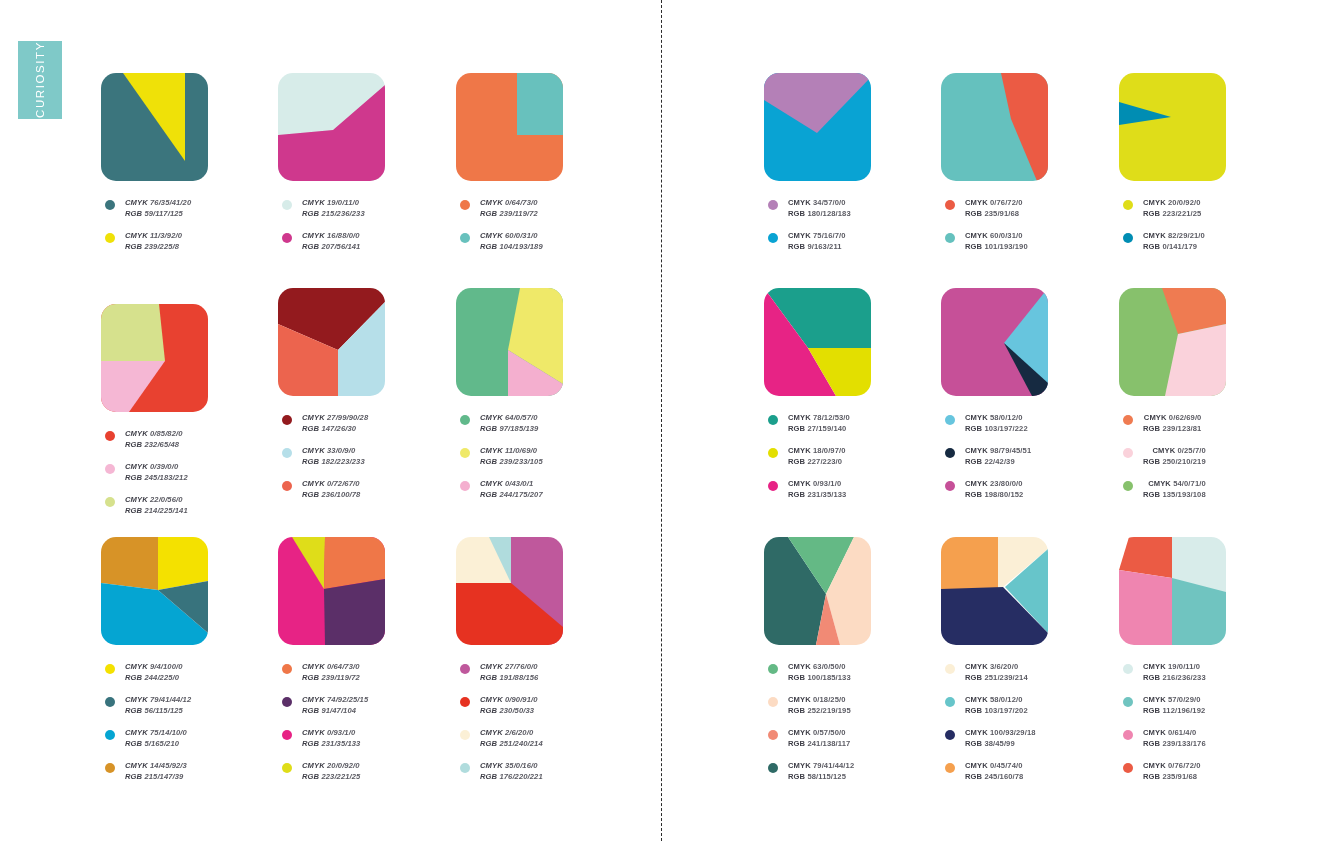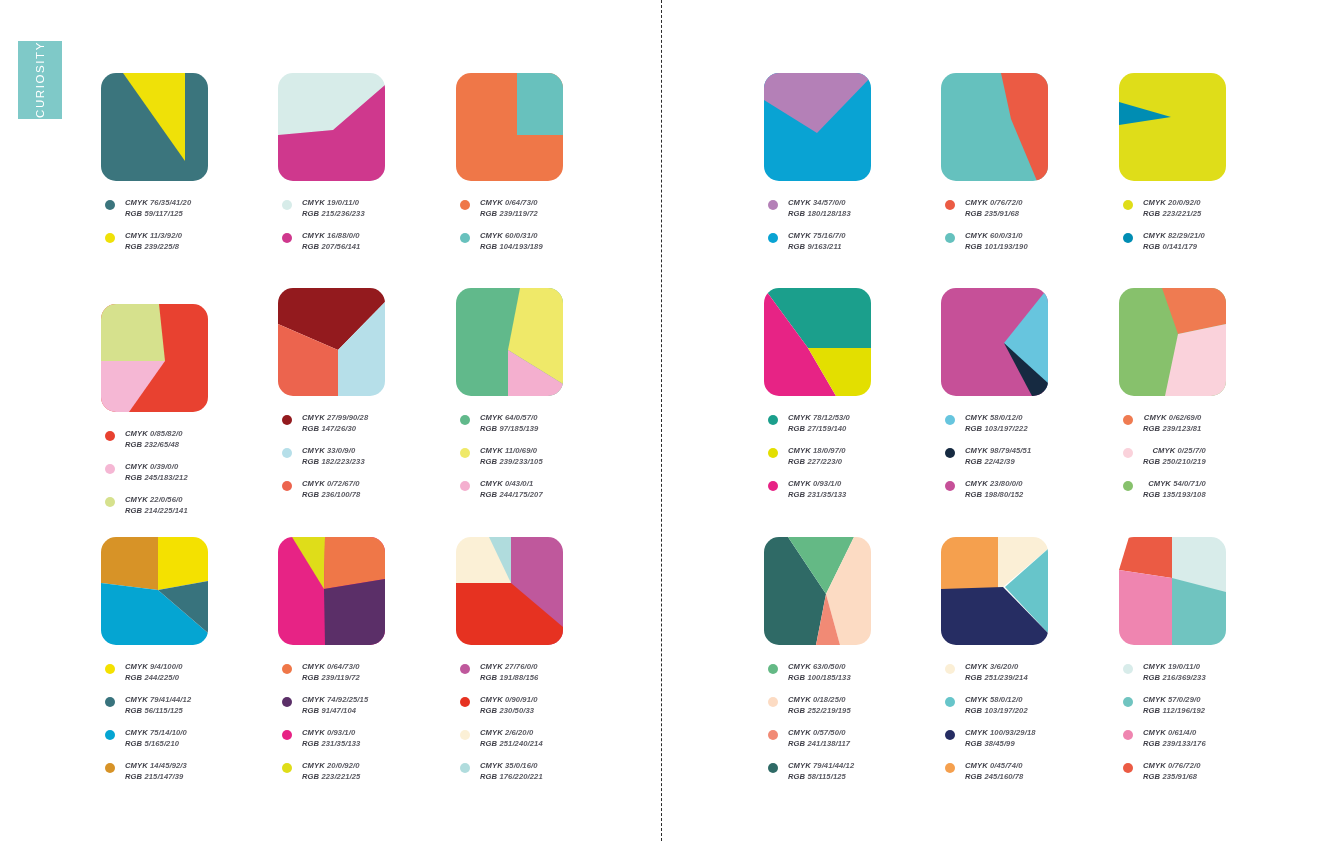--- a/index.html
+++ b/index.html
@@ -49,21 +49,21 @@
     border-left: 1.4px dashed #2b2b2b;
   }
 
   
   .page {
     position: absolute;
     top: 0;
     height: 841px;
   }
   .page-left  { left: 0px;   width: 661px; font-style: italic; }
-  .page-right { left: 661px; width: 662px; font-style: italic; }
+  .page-right { left: 661px; width: 662px; }
 
   .card {
     position: absolute;
     width: 180px;
   }
 
   .swatch {
     width: 107px;
     height: 108px;
     border-radius: 15px;
@@ -658,21 +658,21 @@
           <polygon points="10,0 53,0 53,41 0,33" fill="#eb5b44"></polygon>
           <polygon points="0,33 53,41 53,108 0,108" fill="#ef85b0"></polygon>
           <polygon points="53,41 107,55 107,108 53,108" fill="#70c4c0"></polygon>
         </svg>
       </div>
       <div class="legend">
         <div class="legend-row">
           <span class="dot" style="background: rgb(216, 236, 234);"></span>
           <span class="legend-text">
             <span class="code-line"><span class="prefix">CMYK</span> <span class="vals">19/0/11/0</span></span>
-            <span class="code-line"><span class="prefix">RGB</span> <span class="vals">216/369/233</span></span>
+            <span class="code-line"><span class="prefix">RGB</span> <span class="vals">216/236/233</span></span>
           </span>
         </div>
         <div class="legend-row">
           <span class="dot" style="background: rgb(112, 196, 192);"></span>
           <span class="legend-text">
             <span class="code-line"><span class="prefix">CMYK</span> <span class="vals">57/0/29/0</span></span>
             <span class="code-line"><span class="prefix">RGB</span> <span class="vals">112/196/192</span></span>
           </span>
         </div>
         <div class="legend-row">

